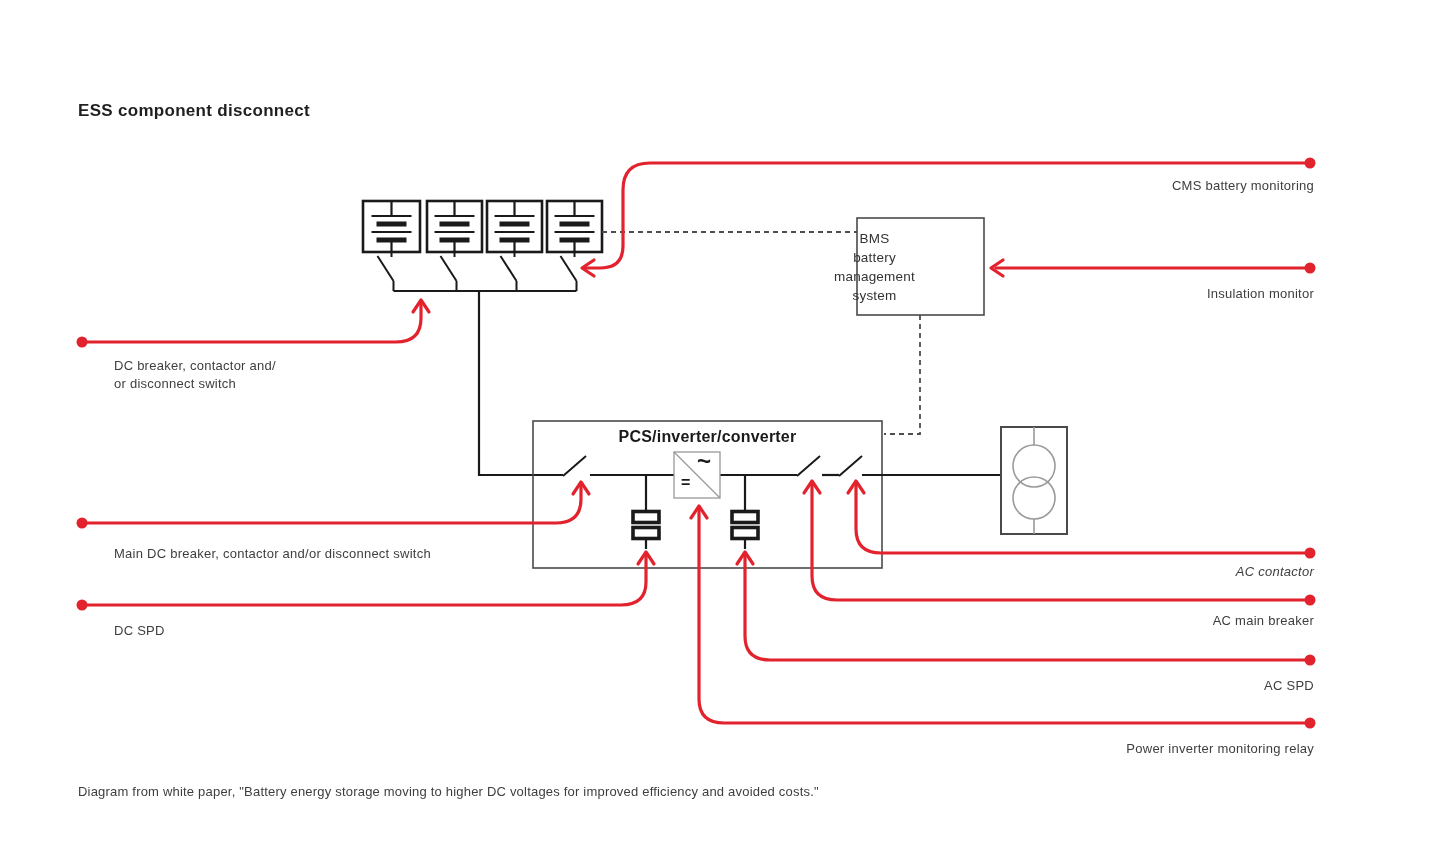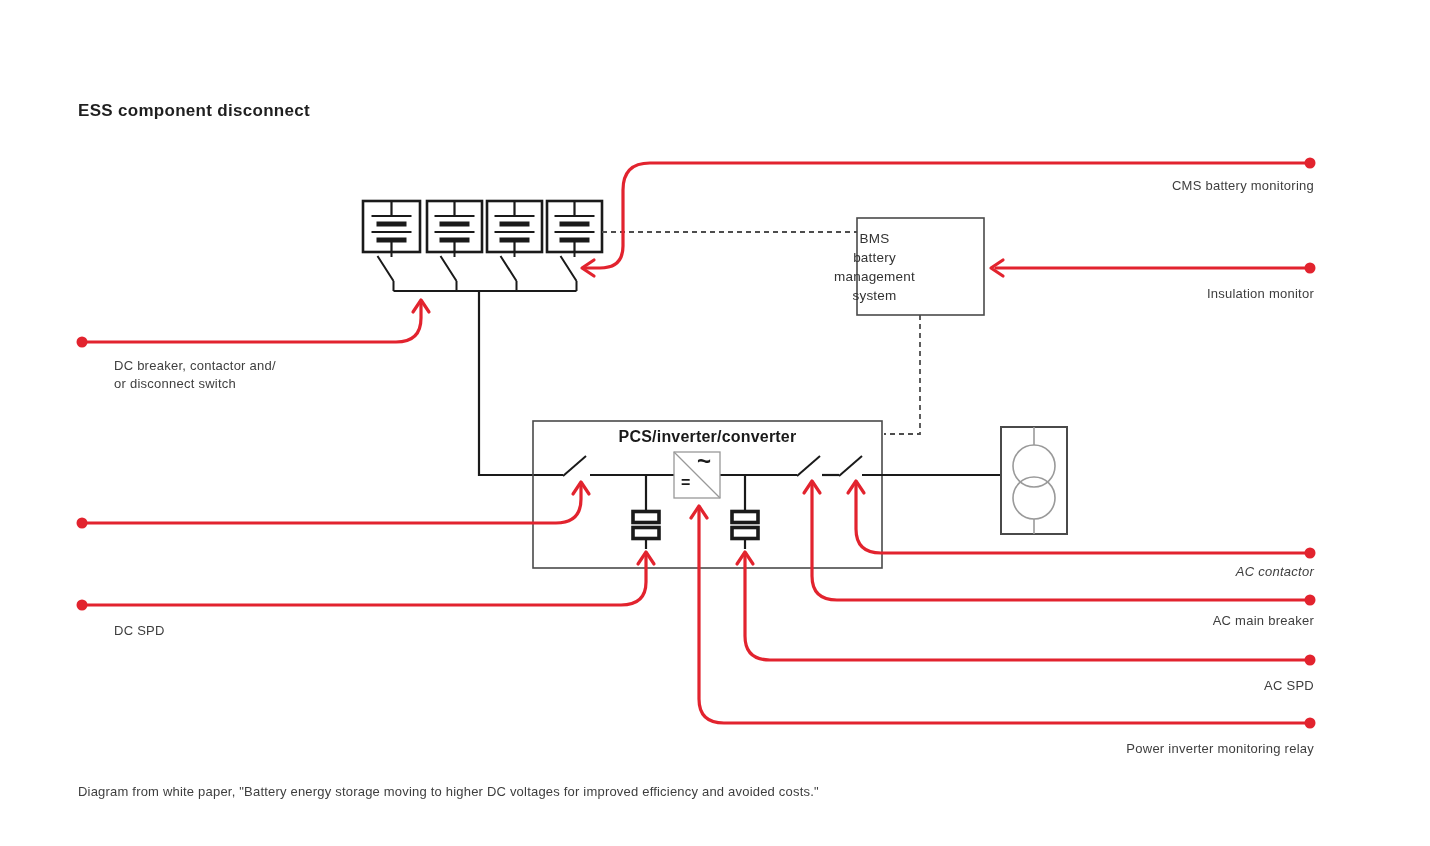--- a/index.html
+++ b/index.html
@@ -192,20 +192,21 @@
 management
 system</div>
   <div class="pcs-title">PCS/inverter/converter</div>
   <div class="inv-ac">~</div>
   <div class="inv-dc">=</div>
 
   <div class="lbl right" style="top:177px;">CMS battery monitoring</div>
   <div class="lbl right" style="top:285px;">Insulation monitor</div>
   <div class="lbl left multiline" style="top:357px;">DC breaker, contactor and/
 or disconnect switch</div>
+  <div class="lbl left" style="top:545px;">Main DC breaker, contactor and/or disconnect switch</div>
   <div class="lbl left" style="top:622px;">DC SPD</div>
   <div class="lbl right" style="top:563px;font-style:italic;">AC contactor</div>
   <div class="lbl right" style="top:612px;">AC main breaker</div>
   <div class="lbl right" style="top:677px;">AC SPD</div>
   <div class="lbl right" style="top:740px;">Power inverter monitoring relay</div>
 
   <div class="caption">Diagram from white paper, "Battery energy storage moving to higher DC voltages for improved efficiency and avoided costs."</div>
 
 </div>
 

